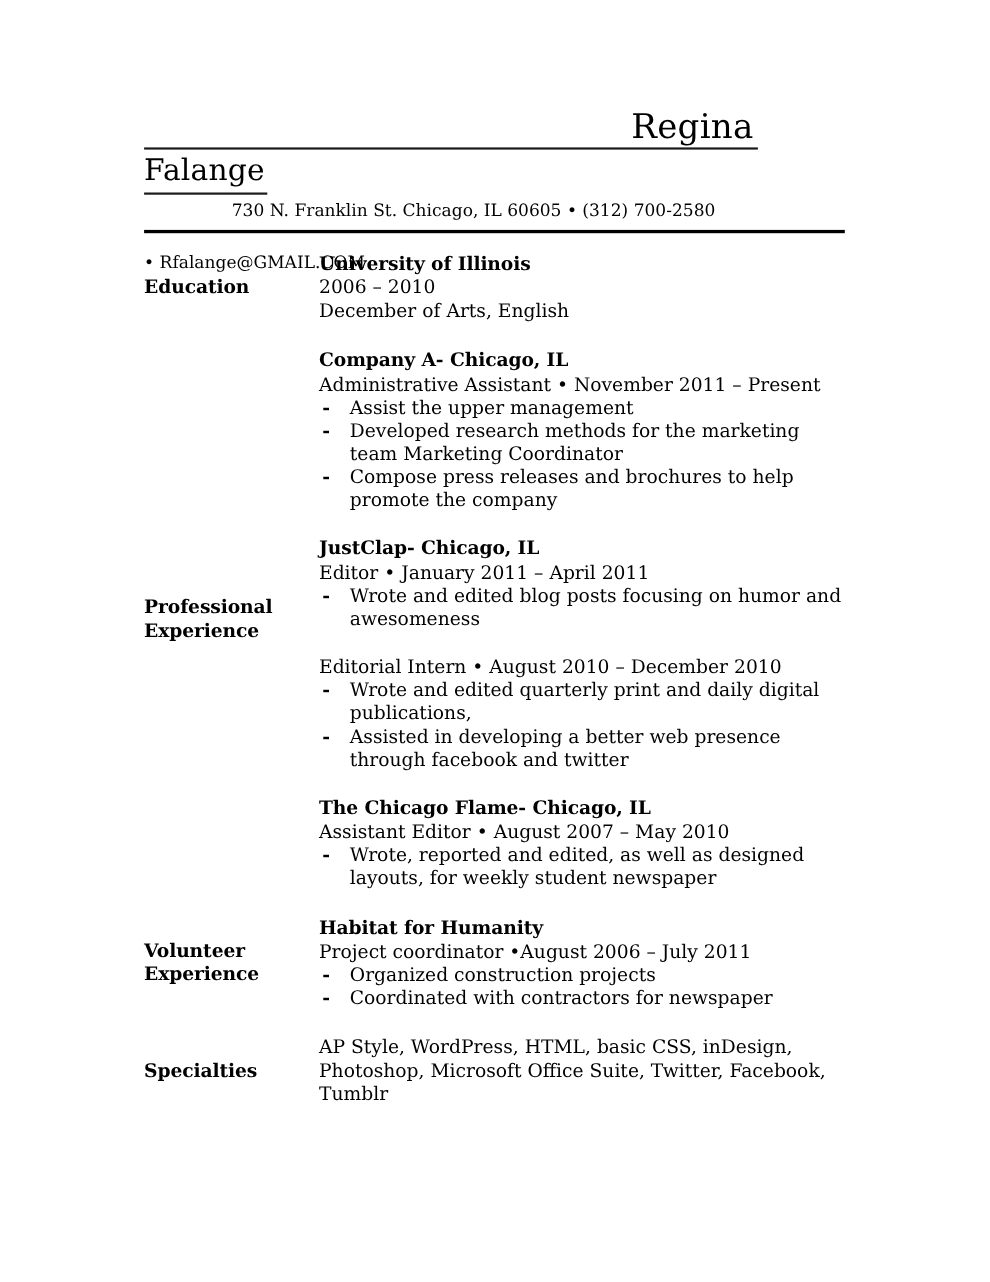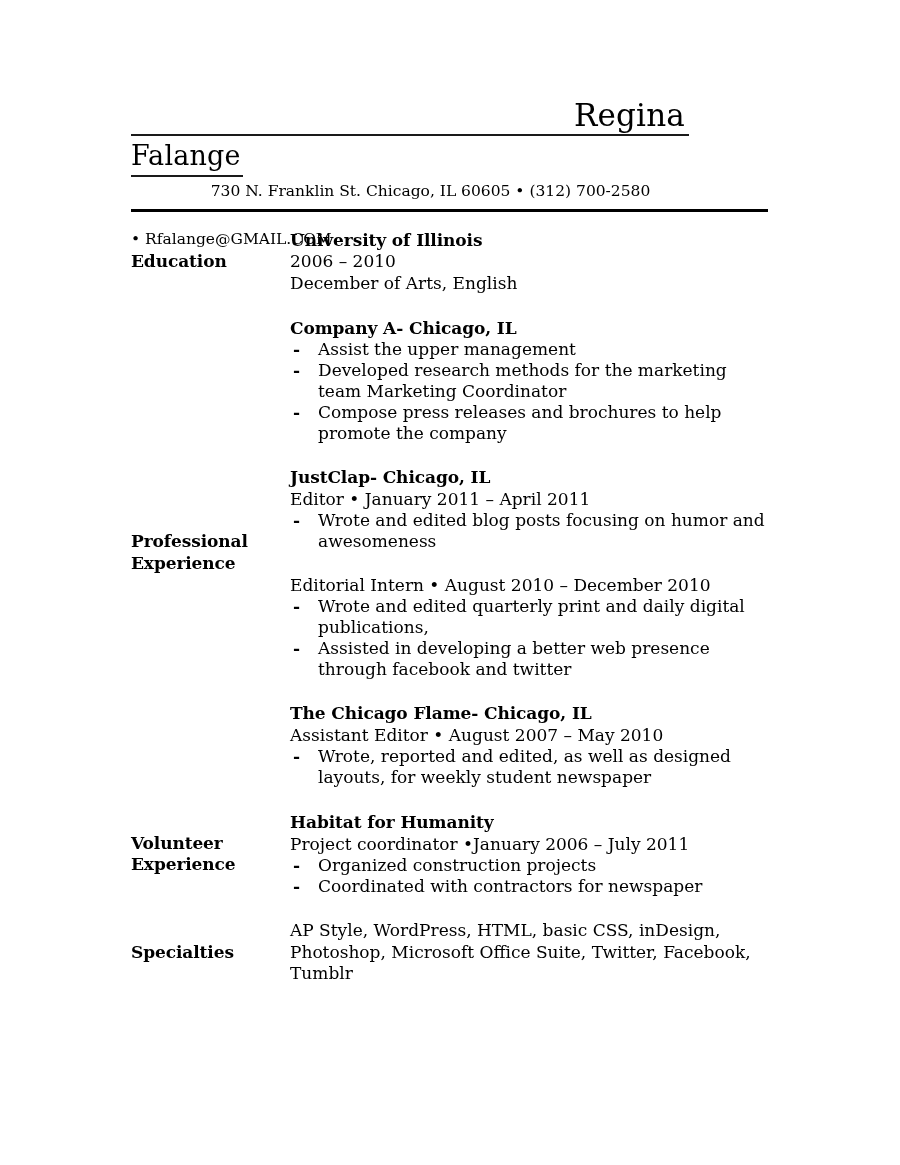--- a/index.html
+++ b/index.html
@@ -170,20 +170,21 @@
 
     <div class="section">
       <div class="section-label">
         <div>Professional</div>
         <div>Experience</div>
       </div>
       <div class="section-body">
 
         <div class="entry">
           <div class="org">Company A- Chicago, IL</div>
+          <div class="role">Administrative Assistant • November 2011 – Present</div>
           <ul class="bullets">
             <li><span class="dash">-</span><span>Assist the upper management</span></li>
             <li><span class="dash">-</span><span>Developed research methods for the marketing team Marketing Coordinator</span></li>
             <li><span class="dash">-</span><span>Compose press releases and brochures to help promote the company</span></li>
           </ul>
         </div>
 
         <div class="entry-gap"></div>
 
         <div class="entry">
@@ -219,21 +220,21 @@
 
     <div class="section-gap"></div>
 
     <div class="section">
       <div class="section-label">
         <div>Volunteer</div>
         <div>Experience</div>
       </div>
       <div class="section-body">
         <div class="org">Habitat for Humanity</div>
-        <div class="role">Project coordinator •January 2006 – July 2011</div>
+        <div class="role">Project coordinator •August 2006 – July 2011</div>
         <ul class="bullets">
           <li><span class="dash">-</span><span>Organized construction projects</span></li>
           <li><span class="dash">-</span><span>Coordinated with contractors for newspaper</span></li>
         </ul>
       </div>
     </div>
 
     <div class="section-gap"></div>
 
     <div class="section">

